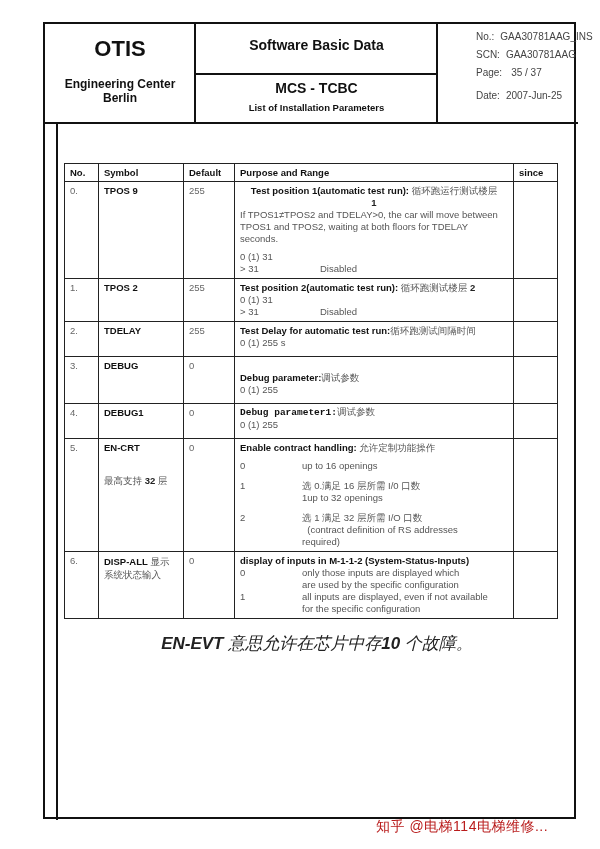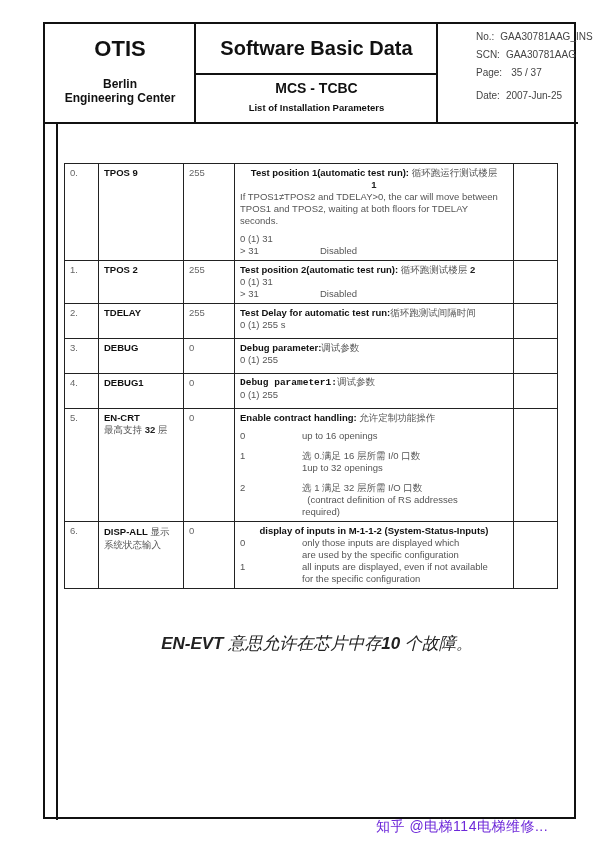--- a/index.html
+++ b/index.html
@@ -7,83 +7,90 @@
          font-family:"Liberation Sans", "DejaVu Sans", sans-serif; color:#222; }
   .abs { position:absolute; }
   .frame { left:43px; top:22px; width:533px; height:797px; border:2px solid #111; box-sizing:border-box; }
   .hdr-bottom { left:43px; top:122px; width:535px; height:0; border-top:2px solid #111; }
   .vline { width:0; border-left:2px solid #111; }
   .hline { height:0; border-top:2px solid #111; }
   .inner-left { left:56px; top:123px; height:697px; border-left:2px solid #111; width:0; }
 
   .otis { left:45px; top:36px; width:150px; text-align:center; font-weight:bold; font-size:22px; color:#111; }
   .ecb { left:45px; top:77px; width:150px; text-align:center; font-weight:bold; font-size:12px; line-height:14px; color:#111; }
-  .sbd { left:196px; top:37px; width:241px; text-align:center; font-weight:bold; font-size:20px; color:#111; }
+  .sbd { left:196px; top:37px; width:241px; text-align:center; font-weight:bold; font-size:14px; color:#111; }
   .mcs { left:196px; top:80px; width:241px; text-align:center; font-weight:bold; font-size:14px; color:#111; }
   .lip { left:196px; top:102px; width:241px; text-align:center; font-weight:bold; font-size:9.5px; color:#111; }
   .meta { left:444px; font-size:10px; color:#444; white-space:nowrap; }
   .meta .k { display:inline-block;padding-left:32px; }
   .meta .v { margin-left:6px; }
 
   table.params { position:absolute; left:64px; top:163px; width:493px; border-collapse:collapse; table-layout:fixed; font-size:9.5px; }
   table.params td, table.params th { border:1.5px solid #222; vertical-align:top; padding:3px 5px; text-align:left; }
   .title-row td { font-size:14px; font-weight:bold; padding:3px 5px; color:#111; }
   .title-row .cn { font-weight:normal; color:#444; }
   th { font-weight:bold; font-size:9.5px; color:#111; }
   td.no, td.def { color:#666; }
   td.sym b { color:#111; }
-  .cn-sub { color:#555; display:block; margin-top:1px; }
+  .cn-sub { color:#555; display:block; margin-top:22px; }
   .pt { font-weight:bold; color:#111; }
   .cnt { font-weight:normal; color:#555; }
   .ln { color:#555; line-height:12px; }
   .gap { height:6px; }
   .opt { display:flex; color:#555; line-height:12px; margin-top:4px; }
   .opt .ov { width:62px; flex:none; }
   .opt2 { display:flex; color:#555; line-height:12px; }
   .opt2 .ov { width:62px; flex:none; }
   .rng { display:flex; color:#555; line-height:12px; }
   .rng .a { width:80px; }
 
   .note { left:56px; top:632px; width:522px; text-align:center; font-size:17px; font-style:italic; color:#222; }
   .note b { font-weight:bold; }
-  .wm { left:376px; top:818px; font-size:14px; color:#6d28d9; letter-spacing:0.5px; }
+  .wm { left:376px; top:818px; font-size:14px; color:#b91c1c; letter-spacing:0.5px; }
 </style>
 </head>
 <body>
 
 <div class="abs frame"></div>
 <div class="abs hdr-bottom"></div>
 <div class="abs vline" style="left:194px;top:22px;height:101px;"></div>
 <div class="abs vline" style="left:436px;top:22px;height:101px;"></div>
 <div class="abs hline" style="left:195px;top:73px;width:241px;"></div>
 <div class="abs inner-left"></div>
 
 <div class="abs otis">OTIS</div>
 <div class="abs ecb">
+  <div>Engineering Center</div>
   <div>Berlin</div>
-  <div>Engineering Center</div>
 </div>
 <div class="abs sbd">Software Basic Data</div>
 <div class="abs mcs">MCS - TCBC</div>
 <div class="abs lip">List of Installation Parameters</div>
 
 <div class="abs meta" style="top:31px;"><span class="k">No.:</span><span class="v">GAA30781AAG_INS</span></div>
 <div class="abs meta" style="top:49px;"><span class="k">SCN:</span><span class="v">GAA30781AAG</span></div>
 <div class="abs meta" style="top:67px;"><span class="k">Page:</span><span class="v" style="margin-left:9px;">35 / 37</span></div>
 <div class="abs meta" style="top:90px;"><span class="k">Date:</span><span class="v">2007-Jun-25</span></div>
 
 <table class="params">
   <colgroup>
     <col style="width:34px">
       <col style="width:85px">
       <col style="width:51px">
       <col style="width:279px">
       <col style="width:44px">
   </colgroup>
   <tbody>
+  <tr>
+    <th>No.</th>
+    <th>Symbol</th>
+    <th>Default</th>
+    <th>Purpose and Range</th>
+    <th>since</th>
+  </tr>
 
   <tr>
     <td class="no">0.</td>
     <td class="sym"><b>TPOS 9</b></td>
     <td class="def">255</td>
     <td>
       <div style="line-height:12px;text-align:center;"><span class="pt">Test position 1(automatic test run): </span><span class="cnt">循环跑运行测试楼层</span><br><b>1</b></div>
       <div class="ln">If TPOS1≠TPOS2 and TDELAY&gt;0, the car will move between TPOS1 and TPOS2, waiting at both floors for TDELAY seconds.</div>
       <div class="gap"></div>
       <div class="ln">0 (1) 31</div>
@@ -119,21 +126,21 @@
       <div class="ln" style="margin-bottom:4px;">0 (1) 255 s</div>
     </td>
     <td></td>
   </tr>
 
   <tr>
     <td class="no">3.</td>
     <td class="sym"><b>DEBUG</b></td>
     <td class="def">0</td>
     <td>
-      <div style="line-height:12px;"><span class="pt">Debug parameter:</span><span class="cnt">调试参数</span></div>
+      <div style="line-height:12px;margin-top:12px;"><span class="pt">Debug parameter:</span><span class="cnt">调试参数</span></div>
       <div class="ln" style="margin-bottom:4px;">0 (1) 255</div>
     </td>
     <td></td>
   </tr>
 
   <tr>
     <td class="no">4.</td>
     <td class="sym"><b>DEBUG1</b></td>
     <td class="def">0</td>
     <td>
@@ -166,21 +173,21 @@
           </div>
     </td>
     <td></td>
   </tr>
 
   <tr>
     <td class="no">6.</td>
     <td class="sym" style="line-height:13px;"><b>DISP-ALL</b><span style="color:#555"> 显示系统状态输入</span></td>
     <td class="def">0</td>
     <td>
-      <div class="pt" style="line-height:12px;text-align:center;">display of inputs in M-1-1-2 (System-Status-Inputs)</div>
+      <div class="pt" style="line-height:12px;">display of inputs in M-1-1-2 (System-Status-Inputs)</div>
       <div class="opt2">
             <span class="ov">0</span>
             <span><span>only those inputs are displayed which</span><br><span>are used by the specific configuration</span></span>
           </div>
       <div class="opt2">
             <span class="ov">1</span>
             <span><span>all inputs are displayed, even if not available</span><br><span>for the specific configuration</span></span>
           </div>
     </td>
     <td></td>

